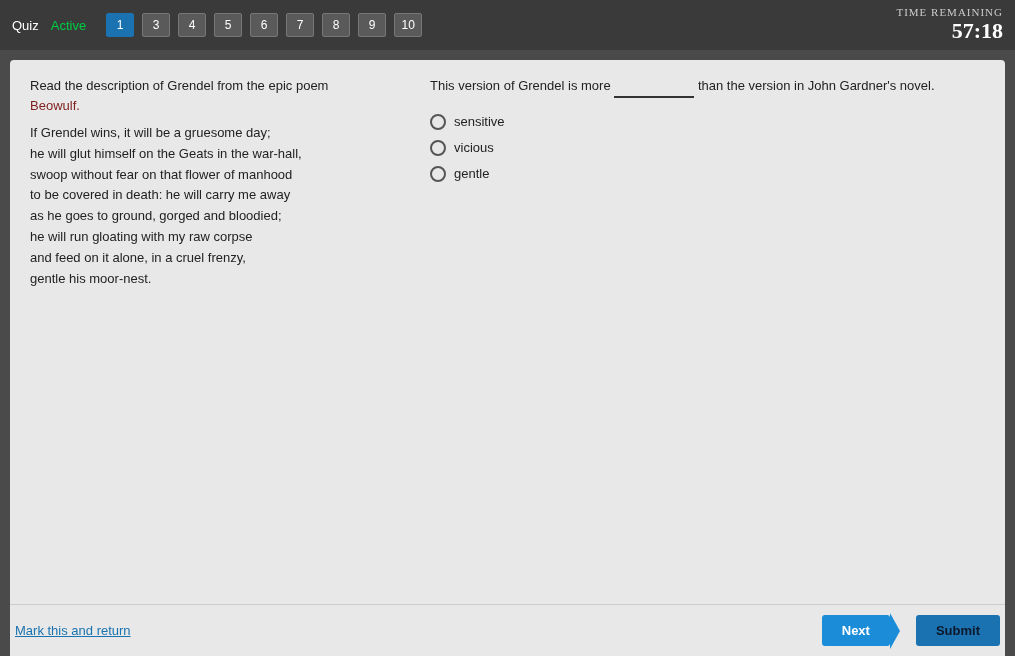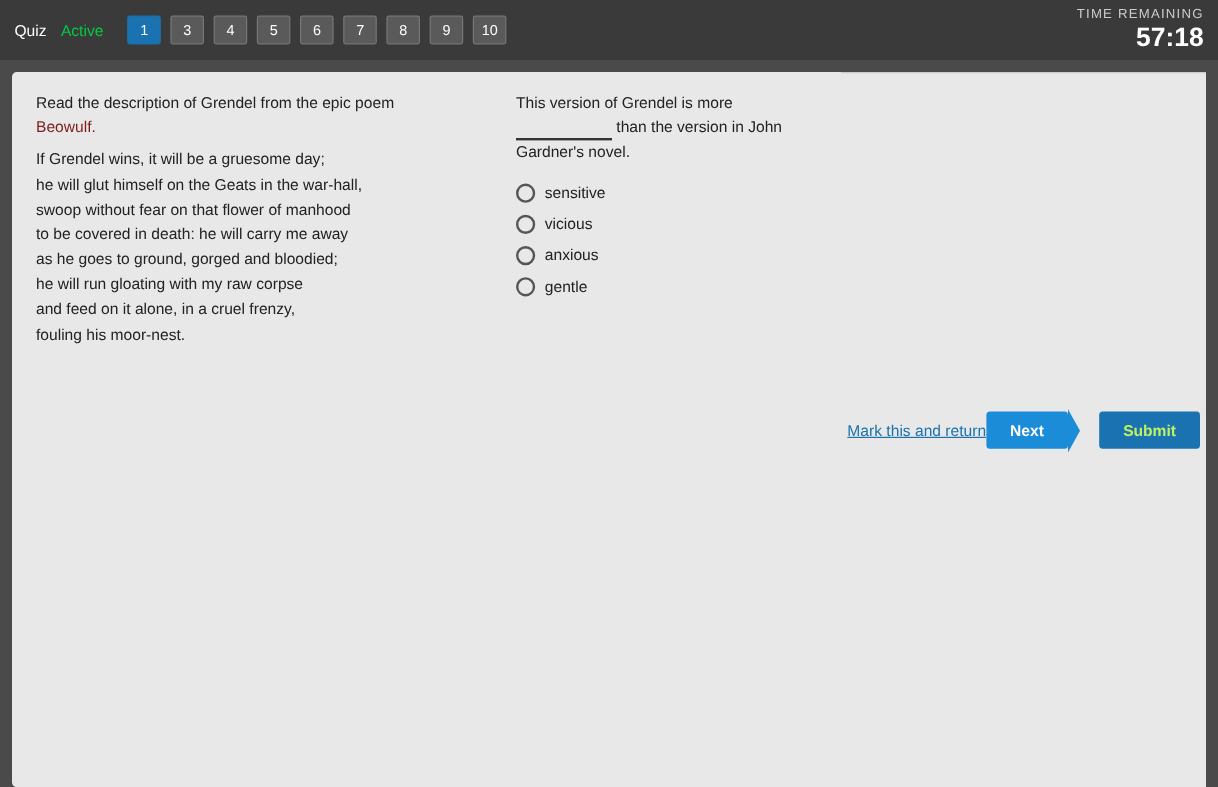--- a/index.html
+++ b/index.html
@@ -42,39 +42,40 @@
       border-radius: 2px;
     }
     .question-btn.active {
       background: #1a73b0;
       border-color: #1a73b0;
     }
     .time-remaining {
       margin-left: auto;
       text-align: right;
       color: #ffffff;
+      font-family: Liberation Serif, serif;
     }
     .time-label {
       font-size: 11px;
       color: #cccccc;
       letter-spacing: 1px;
     }
     .time-value {
       font-size: 22px;
       font-weight: bold;
       color: #ffffff;
     }
     .main-content {
       background: #e8e8e8;
       margin: 10px;
       border-radius: 4px;
       padding: 0;
       height: calc(100% - 60px);
       display: flex;
-      flex-direction: row;
+      flex-direction: column;
     }
     .question-area {
       display: flex;
       flex: 1;
       padding: 16px 20px;
       gap: 20px;
     }
     .left-panel {
       flex: 0 0 380px;
       font-size: 13px;
@@ -167,21 +168,21 @@
       position: absolute;
       right: -10px;
       top: 50%;
       transform: translateY(-50%);
       border-left: 10px solid #1a8cd8;
       border-top: 18px solid transparent;
       border-bottom: 18px solid transparent;
     }
     .btn-submit {
       background: #1a73b0;
-      color: #bef264;
+      color: #0f172a;
       border: none;
       padding: 8px 20px;
       border-radius: 3px;
       cursor: pointer;
       font-size: 13px;
       font-weight: bold;
       margin-left: 12px;
     }
   </style>
 </head>
@@ -214,44 +215,40 @@
         <a>Beowulf.</a>
       </div>
       <div class="poem" id="poem-container">
           <div>If Grendel wins, it will be a gruesome day;</div>
           <div>he will glut himself on the Geats in the war-hall,</div>
           <div>swoop without fear on that flower of manhood</div>
           <div>to be covered in death: he will carry me away</div>
           <div>as he goes to ground, gorged and bloodied;</div>
           <div>he will run gloating with my raw corpse</div>
           <div>and feed on it alone, in a cruel frenzy,</div>
-          <div>fouling his moor-nest.</div>
+          <div>gentle his moor-nest.</div>
         </div>
     </div>
     <div class="right-panel">
       <div class="question-text">
         <span>This version of Grendel is more</span>
         <span class="blank">&nbsp;&nbsp;&nbsp;&nbsp;&nbsp;&nbsp;&nbsp;&nbsp;</span>
         <span>than the version in John Gardner's novel.</span>
       </div>
       <ul class="options-list" id="options-container">
           <li class="option-item">
       <span class="option-radio"></span>
       <span class="option-label">sensitive</span>
     </li>
           <li class="option-item">
       <span class="option-radio"></span>
       <span class="option-label">vicious</span>
     </li>
           <li class="option-item">
       <span class="option-radio"></span>
-      <span class="option-label">anxious</span>
-    </li>
-          <li class="option-item">
-      <span class="option-radio"></span>
       <span class="option-label">gentle</span>
     </li>
         </ul>
     </div>
   </div>
   <div class="footer">
     <a class="mark-return">Mark this and return</a>
     <div class="footer-buttons">
       <button class="btn-next">Next</button>
       <button class="btn-submit">Submit</button>

